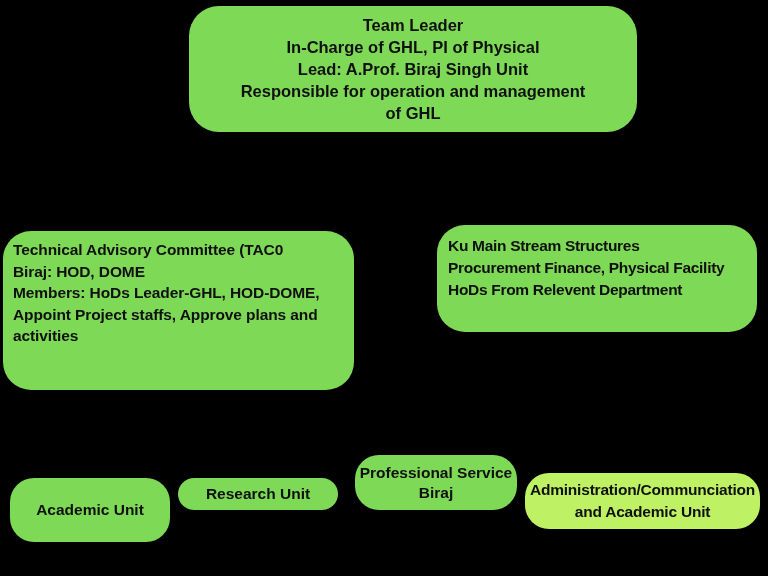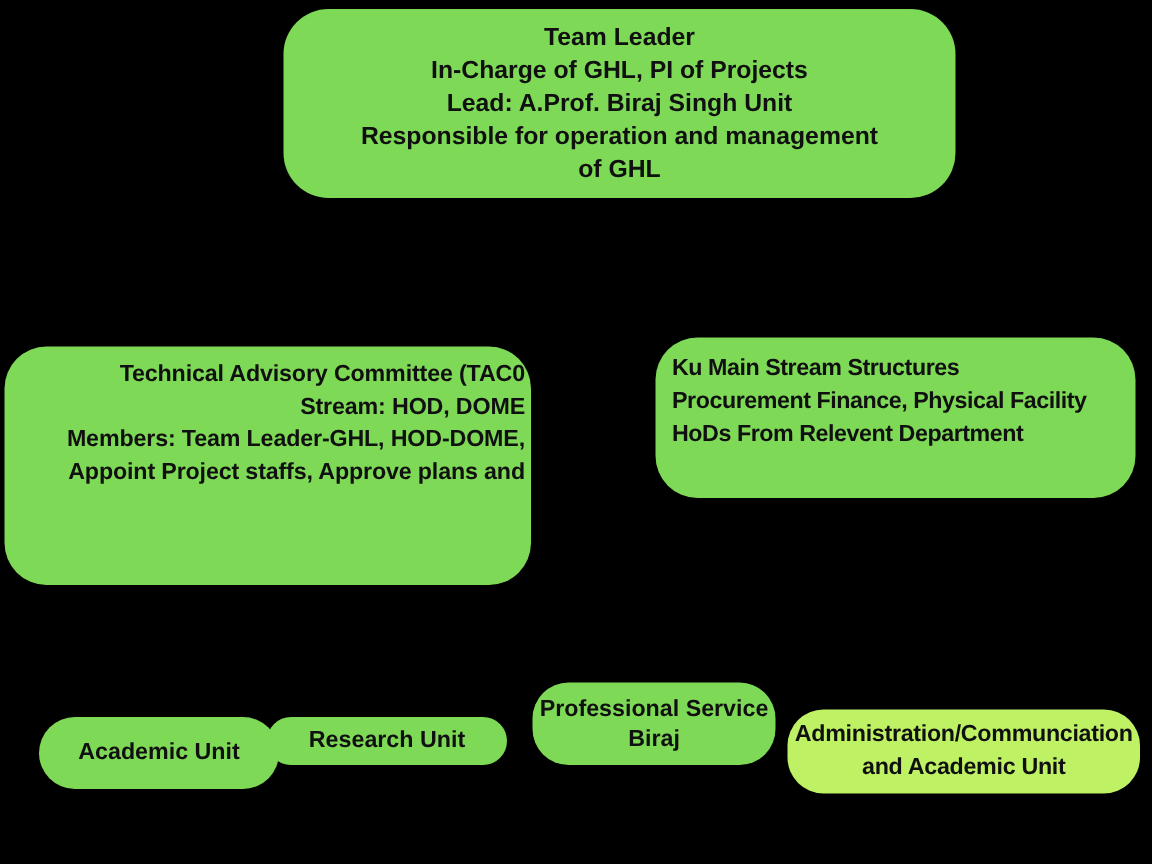--- a/index.html
+++ b/index.html
@@ -31,21 +31,21 @@
     text-align: center;
     font-size: 16.5px; line-height: 22px;
     padding-top: 8px;
   }
 
   
   .tac {
     left: 3px; top: 231px;
     width: 351px; height: 159px;
     border-radius: 28px;
-    text-align: right;
+    text-align: left;
     font-size: 15.5px; line-height: 21.5px;
     padding: 8px 4px 0 10px;
     letter-spacing: -0.1px;
   }
 
   
   .ku {
     left: 437px; top: 225px;
     width: 320px; height: 107px;
     border-radius: 28px;
@@ -59,45 +59,46 @@
   .unit {
     display: flex;
     flex-direction: column;
     justify-content: center;
     align-items: center;
     text-align: center;
     font-size: 15.5px;
     border-radius: 24px;
   }
   .unit .ln { line-height: 20px; }
-  .unit-academic     { left: 26px;  top: 478px; width: 160px; height: 48px; }
+  .unit-academic     { left: 10px;  top: 478px; width: 160px; height: 64px; }
   .unit-research     { left: 178px; top: 478px; width: 160px; height: 32px; justify-content: center; }
   .unit-professional { left: 355px; top: 455px; width: 162px; height: 55px; }
   .unit-admin        { left: 525px; top: 473px; width: 235px; height: 56px;
                        letter-spacing: -0.2px; }
   .unit-admin .ln    { line-height: 22px; }
 </style>
 </head>
 <body style="background: rgb(0, 0, 0);">
 
 <div class="canvas" style="background: rgb(0, 0, 0);">
 
   <div class="box team" style="background: rgb(126, 217, 87); color: rgb(16, 16, 16);">
     <div class="ln">Team Leader</div>
-    <div class="ln">In-Charge of GHL, PI of Projects</div>
+    <div class="ln">In-Charge of GHL, PI of Physical</div>
     <div class="ln">Lead: A.Prof. Biraj Singh Unit</div>
     <div class="ln">Responsible for operation and management</div>
     <div class="ln">of GHL</div>
   </div>
 
   <div class="box tac" style="background: rgb(126, 217, 87); color: rgb(16, 16, 16);">
     <div class="ln">Technical Advisory Committee (TAC0</div>
-    <div class="ln">Stream: HOD, DOME</div>
-    <div class="ln">Members: Team Leader-GHL, HOD-DOME,</div>
+    <div class="ln">Biraj: HOD, DOME</div>
+    <div class="ln">Members: HoDs Leader-GHL, HOD-DOME,</div>
     <div class="ln">Appoint Project staffs, Approve plans and</div>
+    <div class="ln">activities</div>
   </div>
 
   <div class="box ku" style="background: rgb(126, 217, 87); color: rgb(16, 16, 16);">
     <div class="ln">Ku Main Stream Structures</div>
     <div class="ln">Procurement Finance, Physical Facility</div>
     <div class="ln">HoDs From Relevent Department</div>
   </div>
 
   <div class="box unit unit-academic" style="background: rgb(126, 217, 87); color: rgb(16, 16, 16);">
     <div class="ln">Academic Unit</div>

